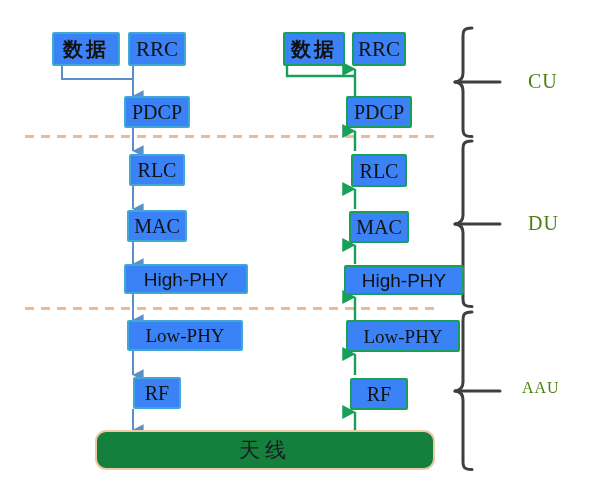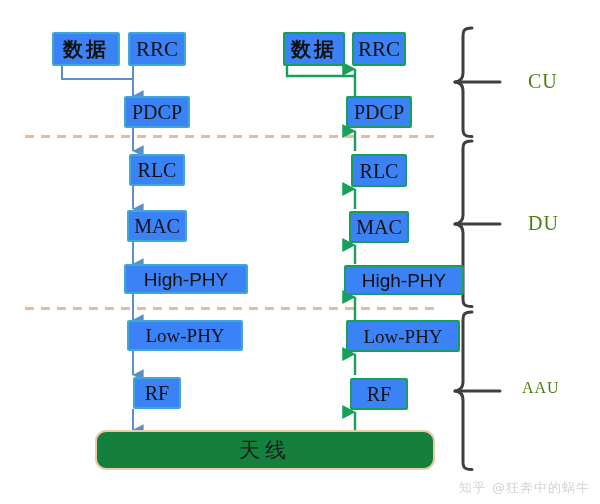--- a/index.html
+++ b/index.html
@@ -211,17 +211,14 @@
   <div class="grouplabel" style="left:528px;top:70px;font-size:20px;">
     <span>CU</span>
   </div>
   <div class="grouplabel" style="left:528px;top:212px;font-size:20px;">
     <span>DU</span>
   </div>
   <div class="grouplabel" style="left:522px;top:379px;font-size:16px;">
     <span>AAU</span>
   </div>
 
-  <div class="watermark">
-    <span>知乎 @狂奔中的蜗牛</span>
-  </div>
 
 </div>
 
 </body></html>

